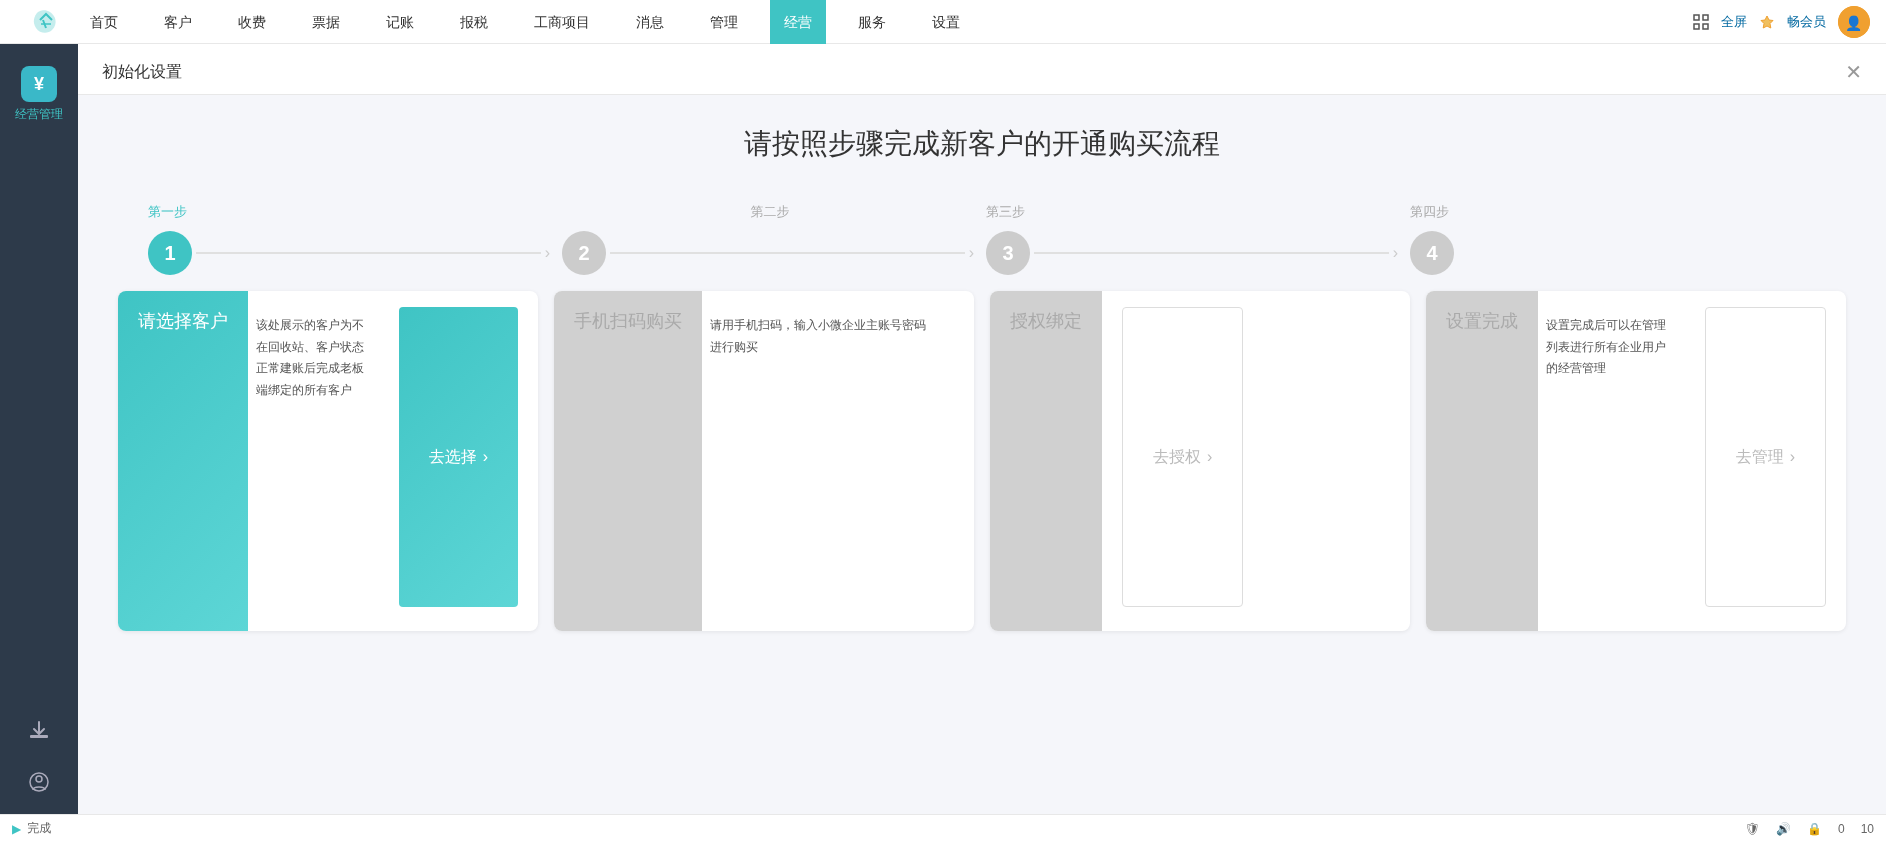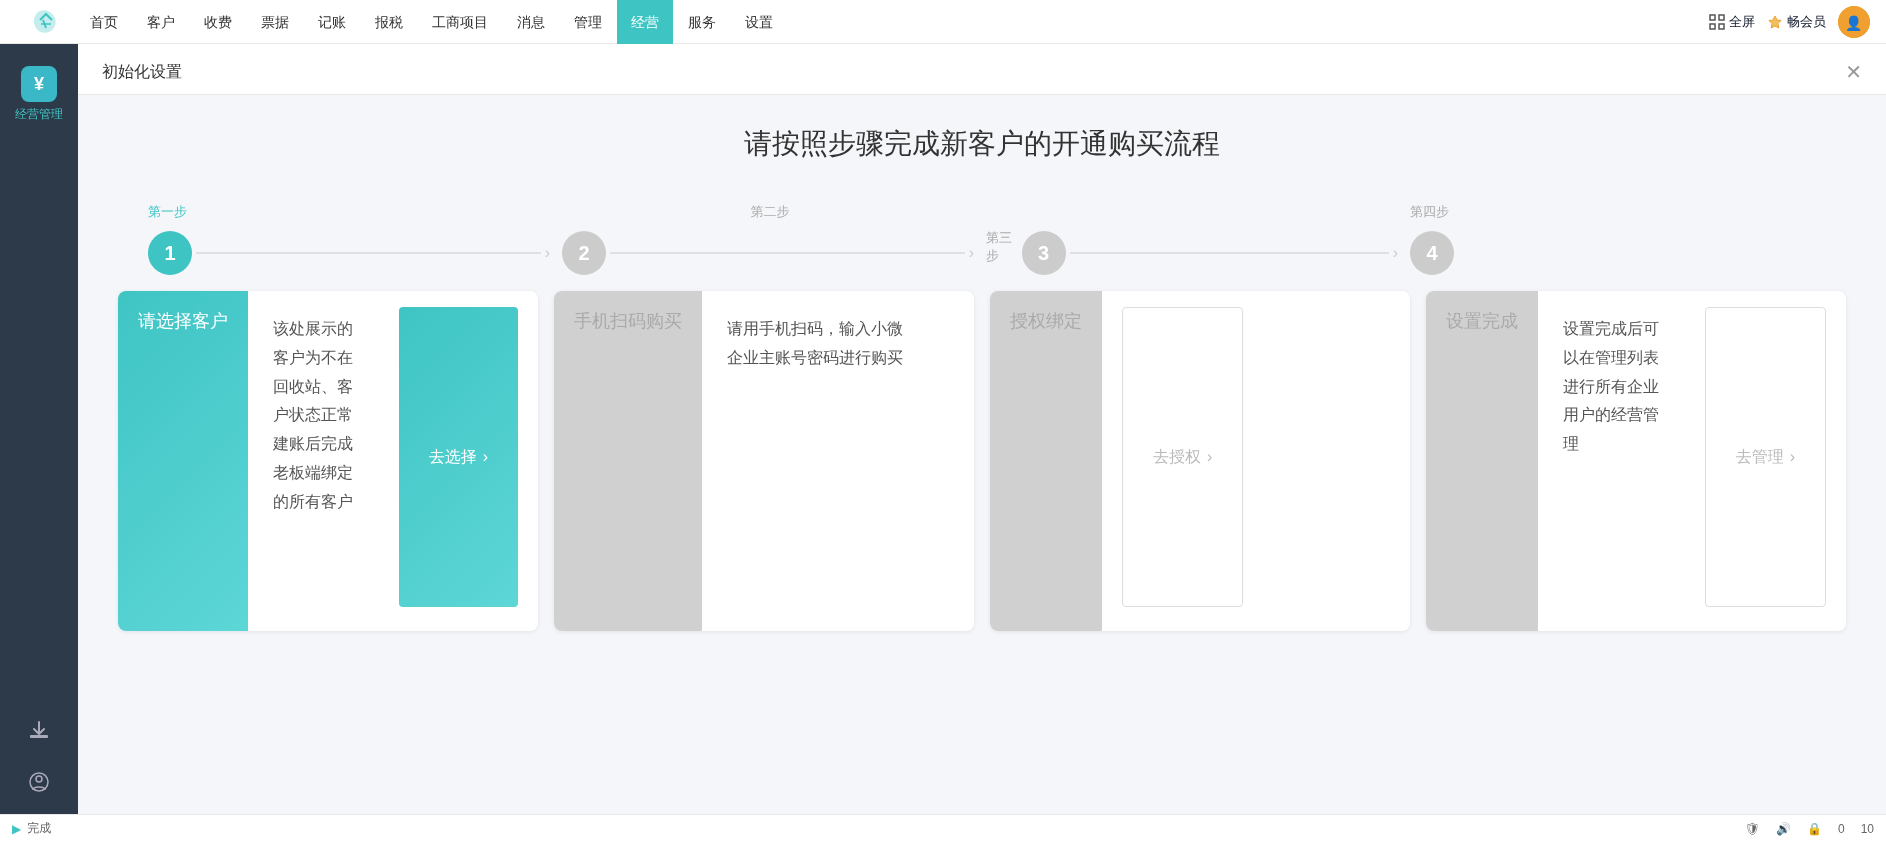--- a/index.html
+++ b/index.html
@@ -21,21 +21,21 @@
       width: 60px;
       display: flex;
       align-items: center;
       justify-content: center;
     }
     .top-nav .logo svg { width: 32px; height: 32px; }
     .nav-items {
       display: flex;
       align-items: flex-start;
       flex: 1;
-      gap: 1px;
+      gap: 18px;
     }
     .nav-item {
       padding: 0 14px;
       height: 44px;
       line-height: 44px;
       cursor: pointer;
       color: #333;
       font-size: 14px;
       white-space: nowrap;
     }
@@ -43,22 +43,22 @@
       background: #3fc4c4;
       color: #fff;
     }
     .top-nav-right {
       display: flex;
       align-items: center;
       gap: 12px;
       margin-left: auto;
     }
     .top-nav-right .fullscreen-btn, .top-nav-right .vip-btn {
-      display: flex; align-items: center; gap: 4px;
-      color: #0f172a; cursor: pointer; font-size: 13px;
+      display: flex; align-items: center; gap: 12px;
+      color: #0369a1; cursor: pointer; font-size: 13px;
     }
     .avatar { width: 32px; height: 32px; border-radius: 50%; background: #f0a030; display: flex; align-items: center; justify-content: center; cursor: pointer; overflow: hidden; }
 
     
     .sidebar {
       position: fixed;
       top: 44px;
       left: 0;
       bottom: 28px;
       width: 78px;
@@ -157,23 +157,23 @@
     .card-header {
       padding: 18px 20px;
       font-size: 18px;
       font-weight: 500;
       text-align: center;
       color: #fff;
     }
     .card-header.active-header { background: linear-gradient(135deg, #3fc4c4, #5dd6d6); }
     .card-header.inactive-header { background: #d0d0d0; color: #aaa; }
     .card-body {
-      padding: 24px 25px;
+      padding: 24px 8px;
       color: #555;
-      font-size: 16px;
+      font-size: 12px;
       line-height: 1.8;
       flex: 1;
     }
     .card-footer {
       padding: 16px 20px 24px;
       display: flex;
       justify-content: center;
     }
     .action-btn {
       display: flex; align-items: center; gap: 6px;
@@ -328,21 +328,21 @@
 
       <div style="flex:1; display:flex; flex-direction:column; align-items:center;">
         <span style="font-size:13px; color:#aaa; margin-bottom:10px; margin-left:0;">第二步</span>
         <div style="display:flex; align-items:center; width:100%;">
           <div class="step-num s-inactive">2</div>
           <div class="connector-line"></div>
           <span class="connector-arrow">›</span>
         </div>
       </div>
 
-      <div style="flex:1; display:flex; flex-direction:row; align-items:flex-end;">
+      <div style="flex:1; display:flex; flex-direction:column; align-items:flex-start;">
         <span style="font-size:13px; color:#aaa; margin-bottom:10px; margin-left:0;">第三步</span>
         <div style="display:flex; align-items:center; width:100%;">
           <div class="step-num s-inactive">3</div>
           <div class="connector-line"></div>
           <span class="connector-arrow">›</span>
         </div>
       </div>
 
       <div style="flex:1; display:flex; flex-direction:column; align-items:flex-start;">
         <span style="font-size:13px; color:#aaa; margin-bottom:10px; margin-left:0;">第四步</span>

